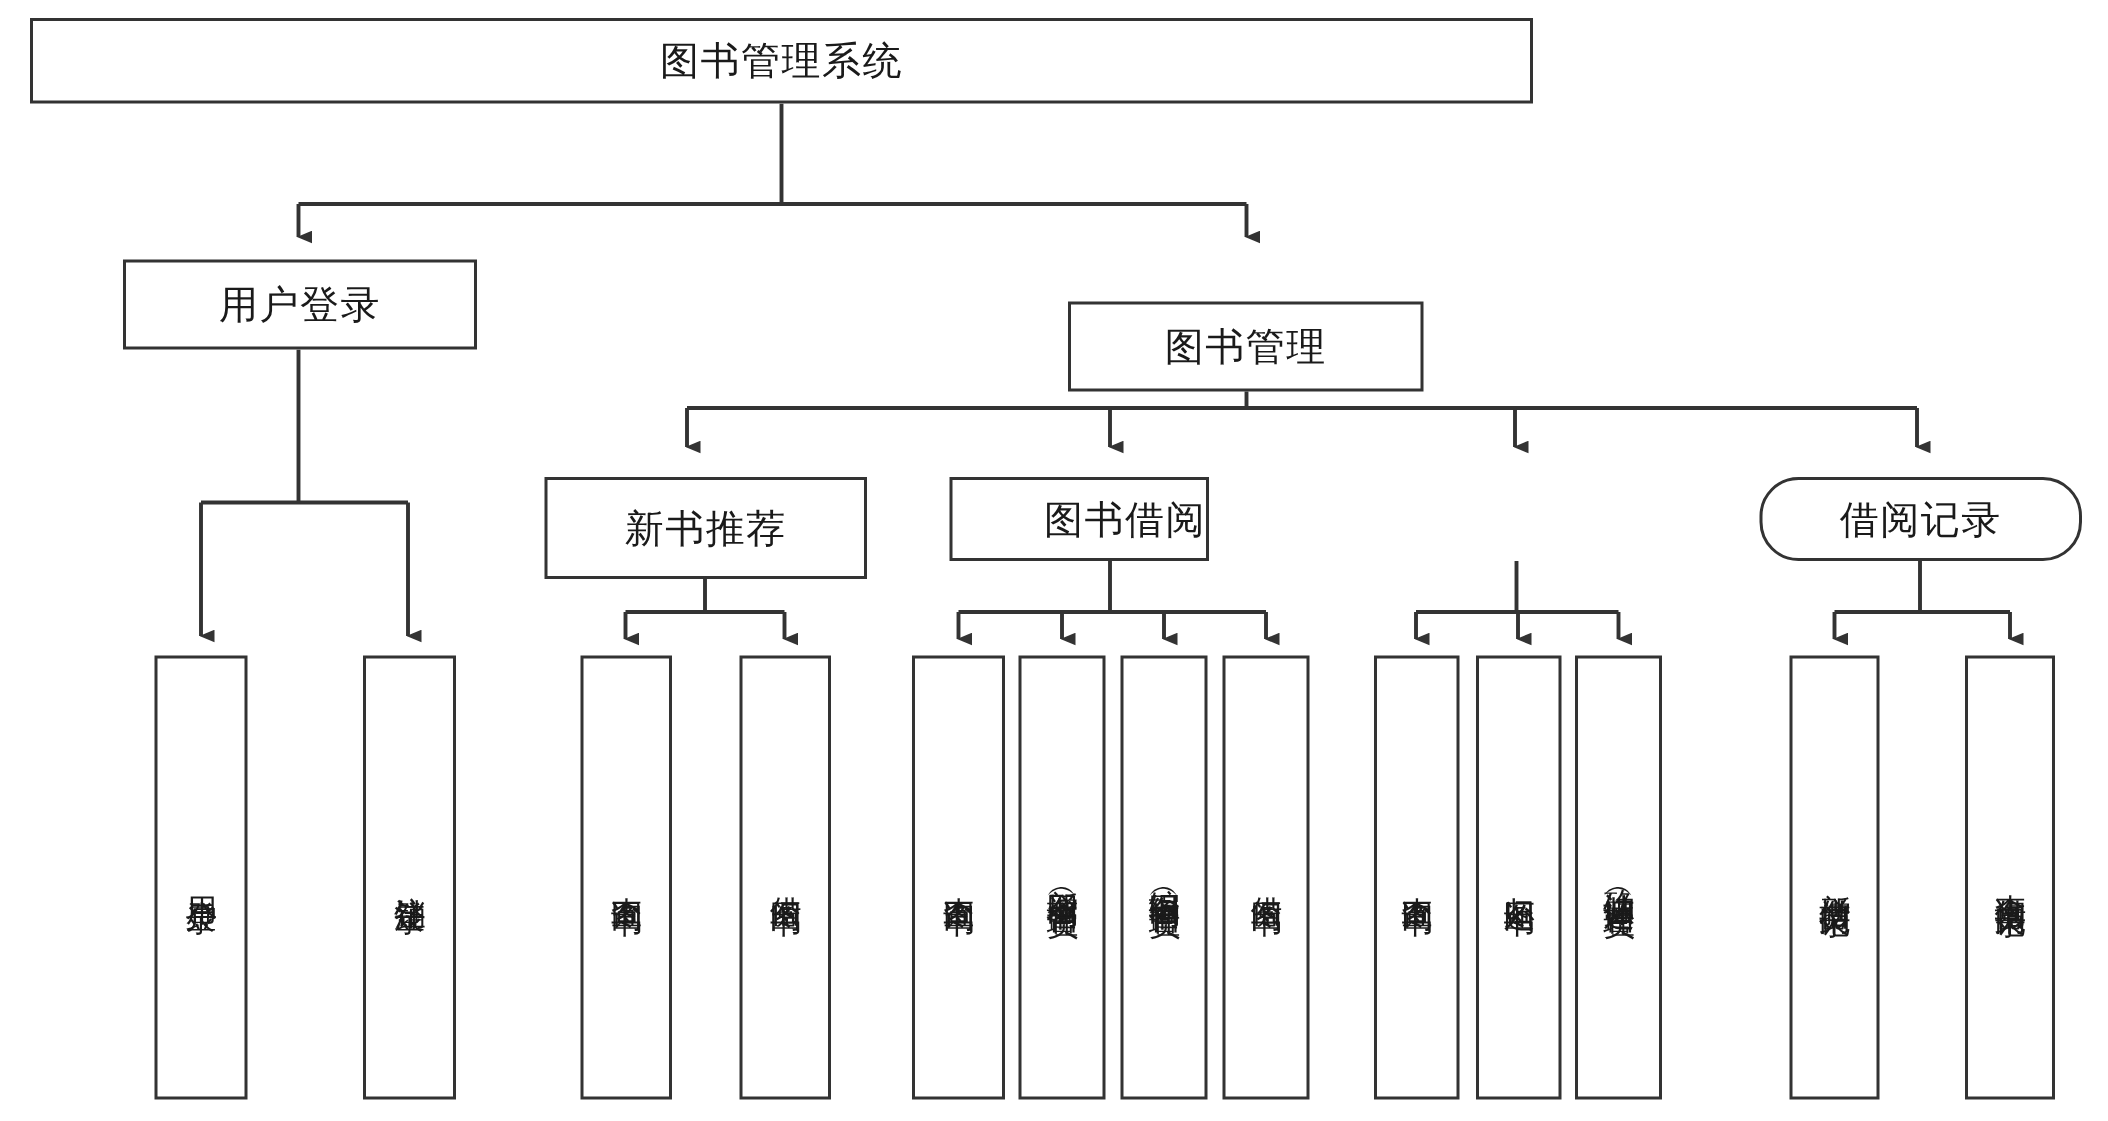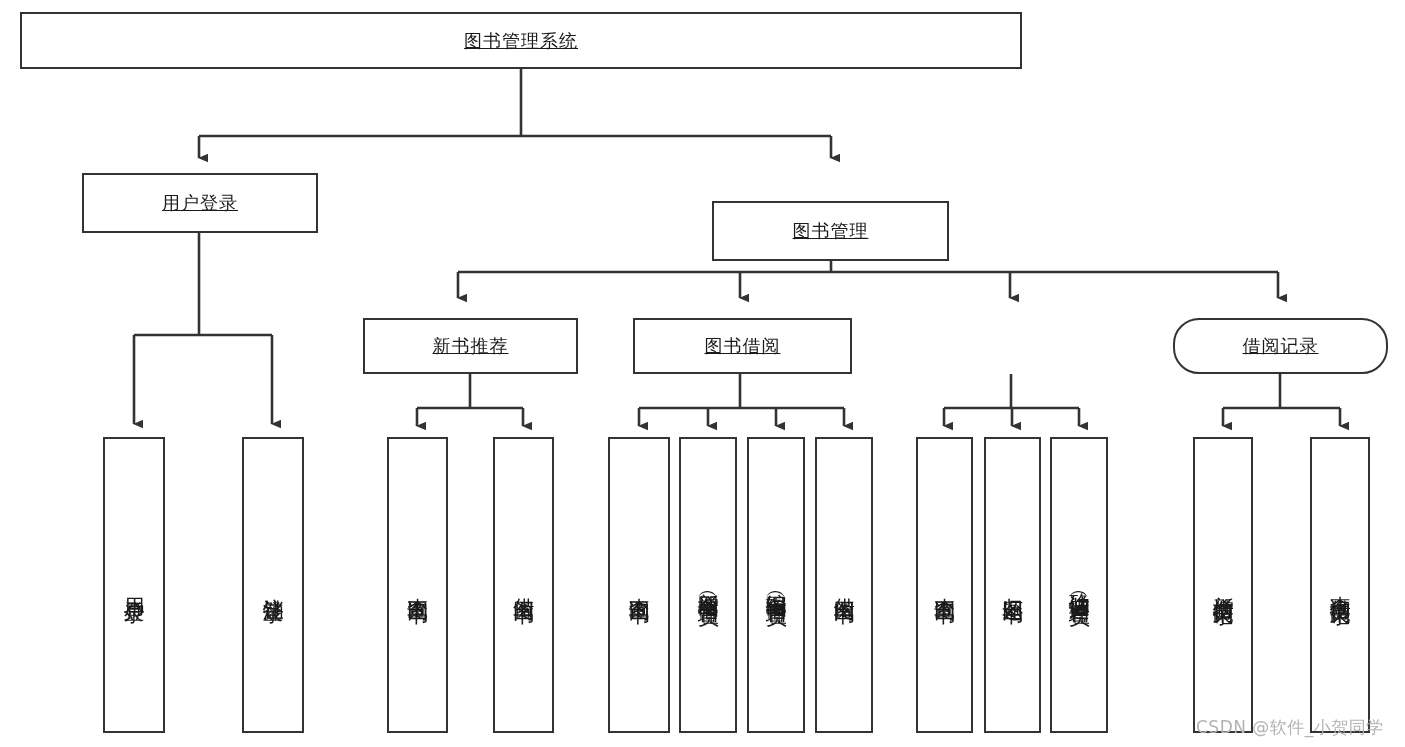--- a/index.html
+++ b/index.html
@@ -31,23 +31,22 @@
     box-sizing: border-box;
     border: 2px solid #333333;
     background: #ffffff;
     display: flex;
     align-items: center;
     justify-content: center;
     color: #1a1a1a;
     z-index: 2;
   }
   .node.horiz {
-    font-size: 18px;
+    font-size: 26px;
     letter-spacing: 1px;
-    text-decoration: underline;
   }
   .node.vert {
     font-size: 21px;
     letter-spacing: 2px;
     line-height: 1.08;
     align-items: center;
     justify-content: center;
   }
   .node.vert .vtext {
     writing-mode: vertical-rl;
@@ -123,24 +122,24 @@
     <span>图书管理系统</span>
   </div>
 
   <div class="node horiz" style="left:82px; top:173px; width:236px; height:60px;">
     <span>用户登录</span>
   </div>
   <div class="node horiz" style="left:712px; top:173px; width:237px; height:60px;margin-top:28px;">
     <span>图书管理</span>
   </div>
 
-  <div class="node horiz" style="left:363px; top:318px; width:215px; height:56px;">
+  <div class="node horiz" style="left:363px; top:318px; width:215px; height:68px;">
     <span>新书推荐</span>
   </div>
-  <div class="node horiz" style="left:633px; top:318px; width:219px; height:56px;">
+  <div class="node horiz" style="left:633px; top:318px; width:173px; height:56px;justify-content:flex-end;">
     <span>图书借阅</span>
   </div>
   <div class="node horiz" style="left:1173px; top:318px; width:215px; height:56px;border-radius:26px;">
     <span>借阅记录</span>
   </div>
 
   <div class="node vert" style="left:103px; top:437px; width:62px; height:296px;">
     <span class="vtext">用户登录</span>
   </div>
   <div class="node vert" style="left:242px; top:437px; width:62px; height:296px;">
@@ -177,15 +176,14 @@
     <span class="vtext">确认归还（管理员）</span>
   </div>
 
   <div class="node vert" style="left:1193px; top:437px; width:60px; height:296px;">
     <span class="vtext">新增借阅记录</span>
   </div>
   <div class="node vert" style="left:1310px; top:437px; width:60px; height:296px;">
     <span class="vtext">查询借阅记录</span>
   </div>
 
-  <div class="watermark" style="left:1196px; top:716px;">CSDN @软件_小贺同学</div>
 
 </div>
 
 </body></html>

